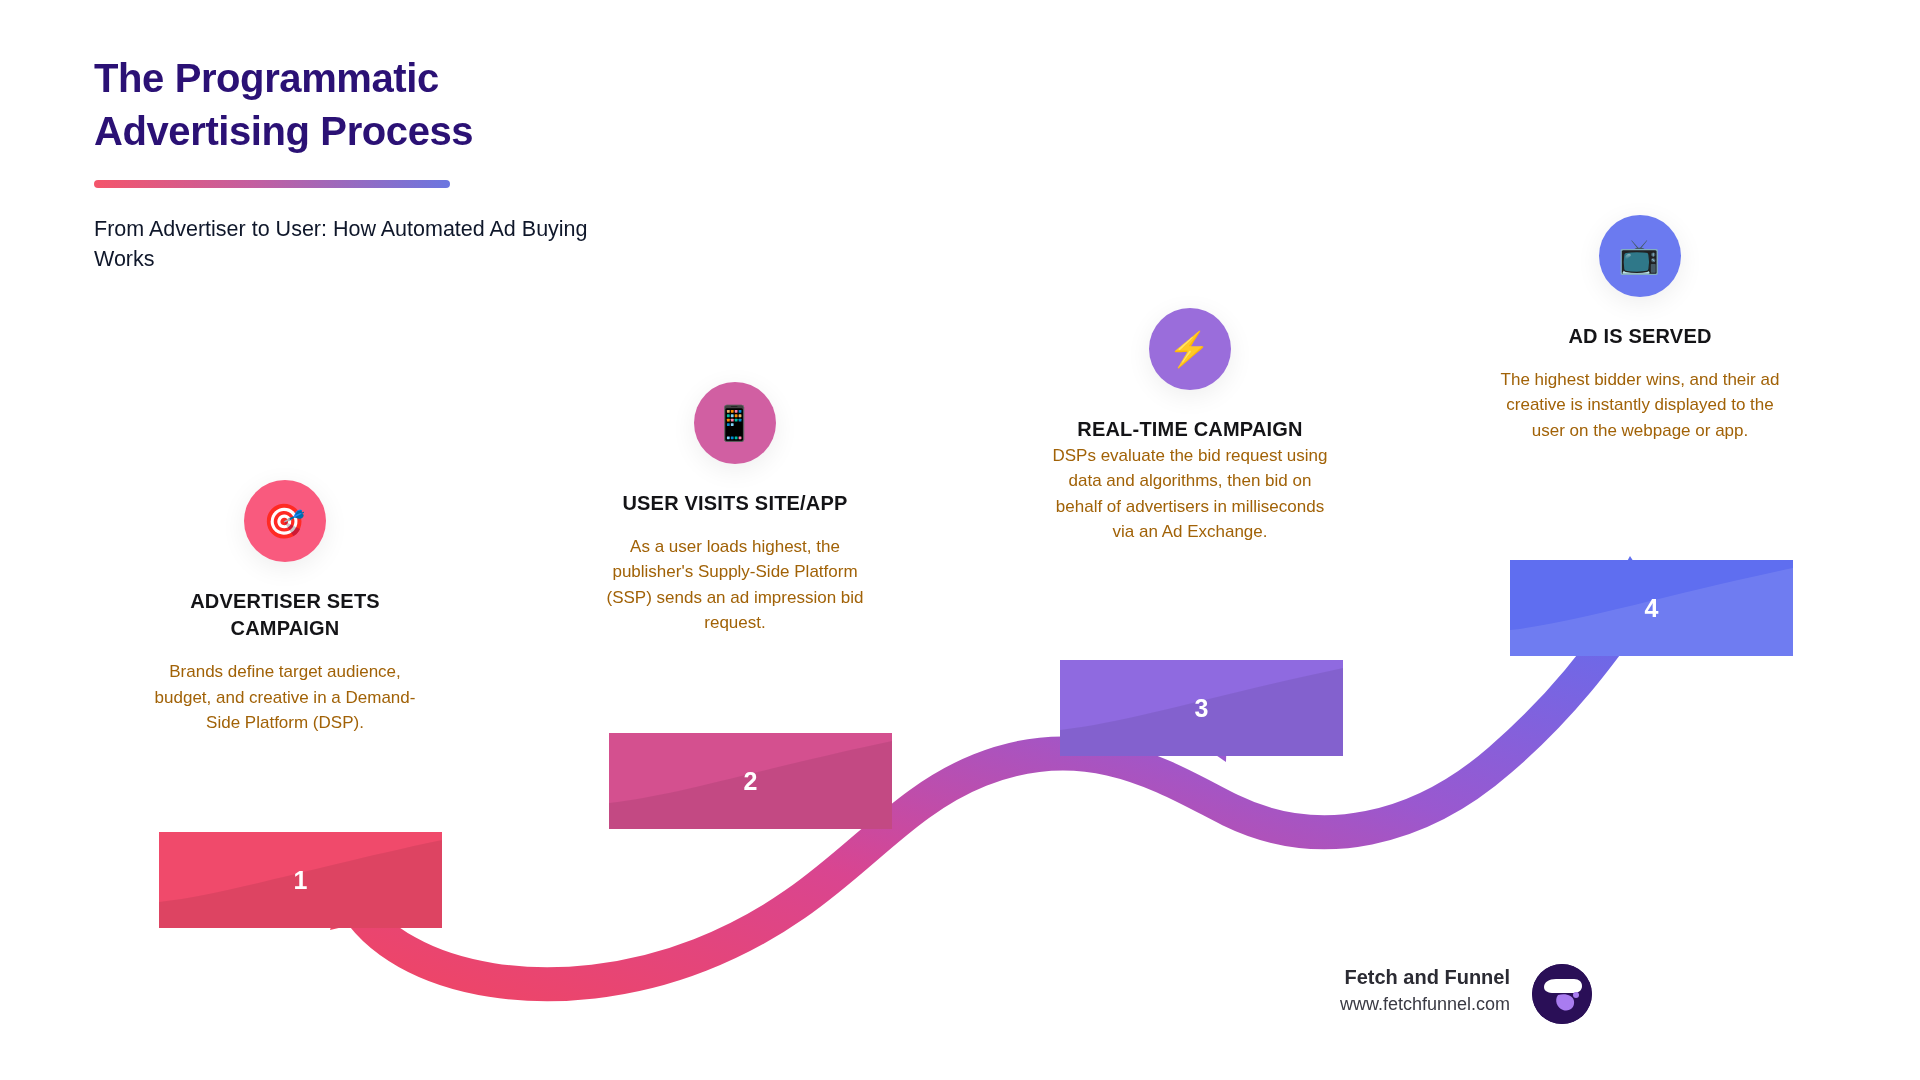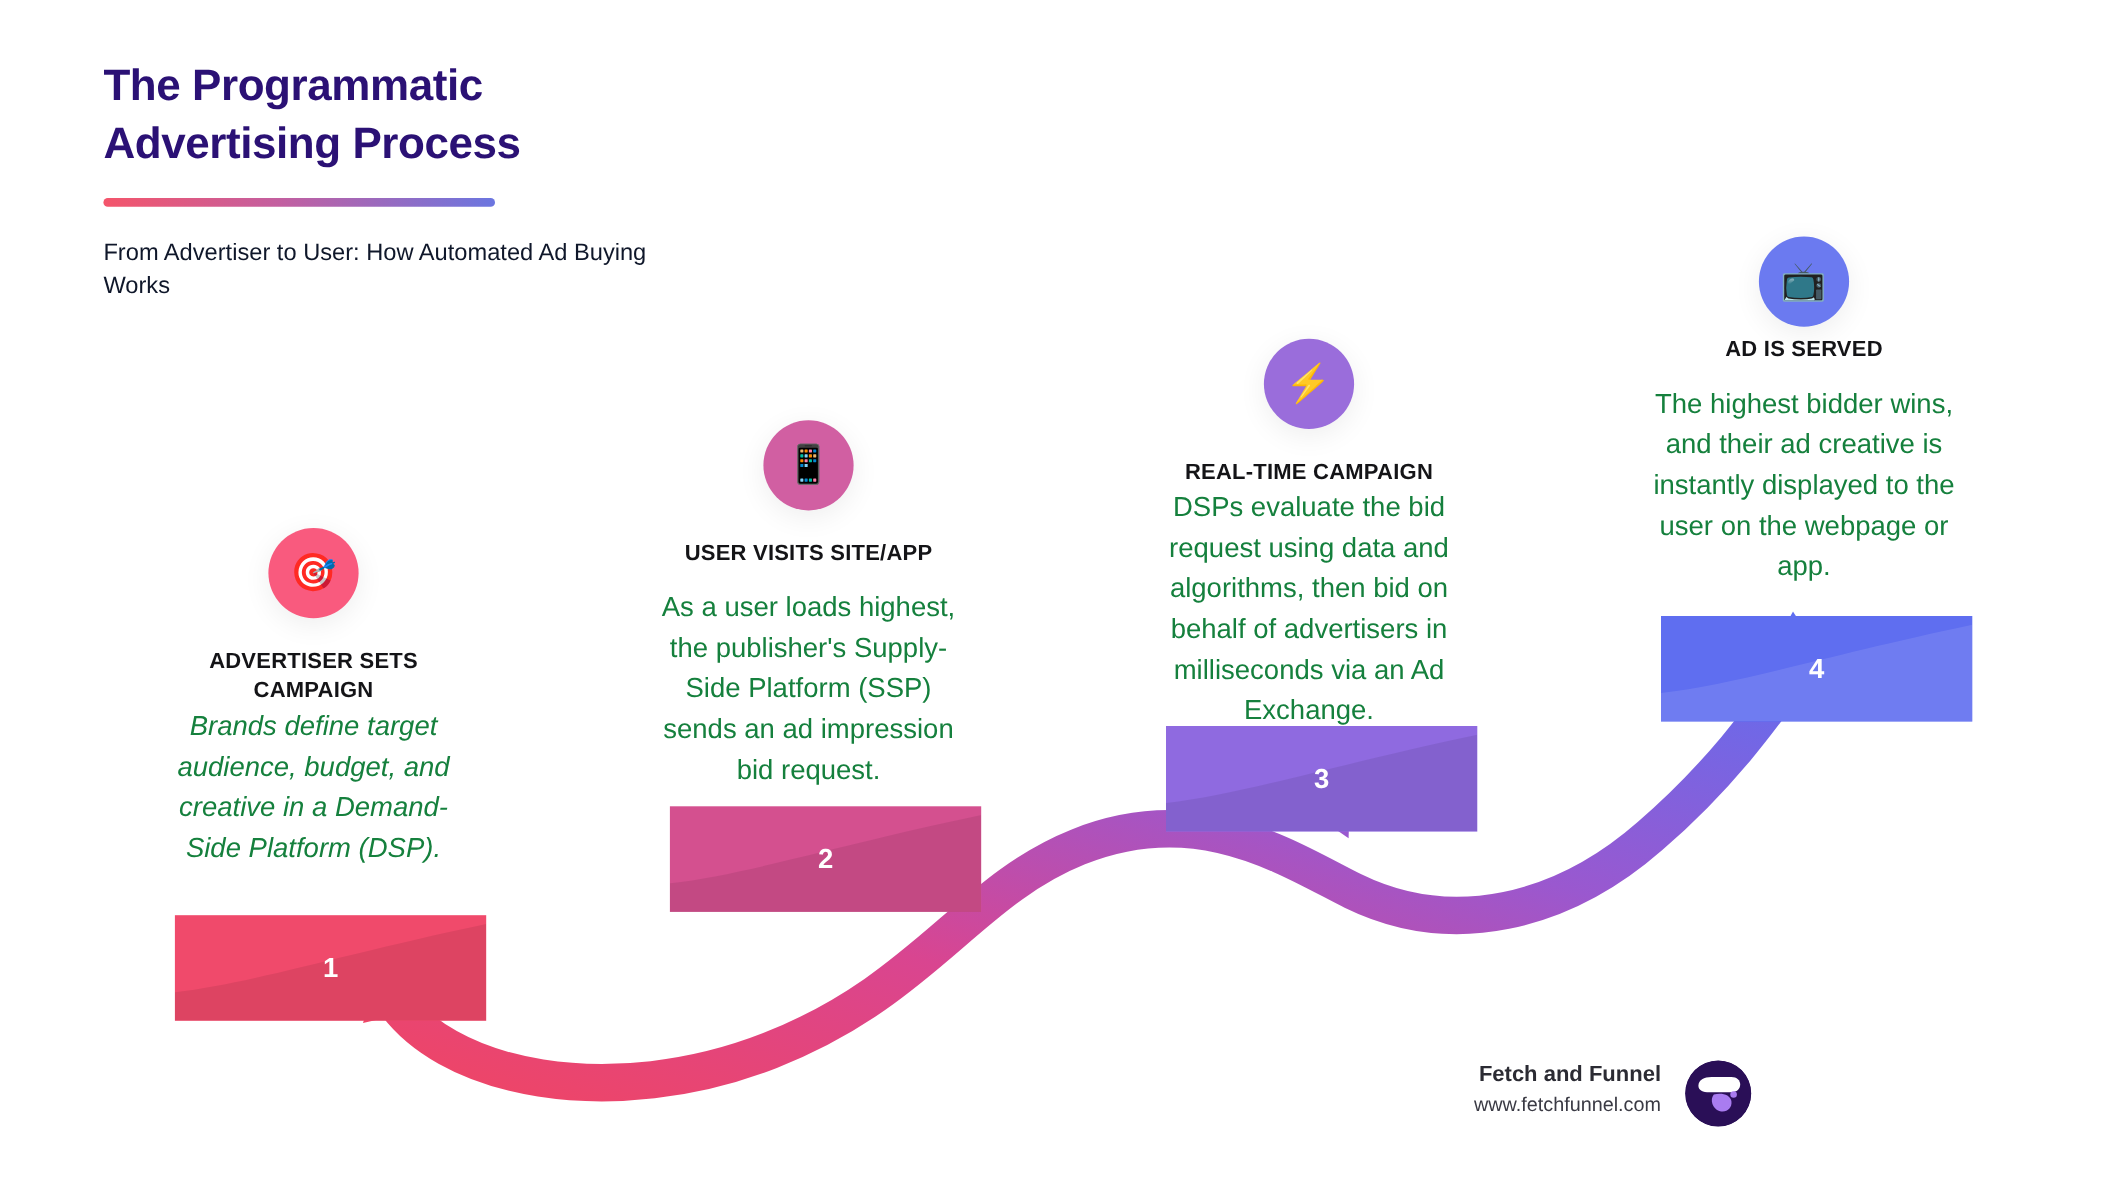--- a/index.html
+++ b/index.html
@@ -38,21 +38,21 @@
     display: flex; align-items: center; justify-content: center;
     margin: 0 auto;
     box-shadow: 0 6px 26px rgba(0,0,0,0.07);
   }
   .bubble .glyph { line-height: 1; }
   .step-title {
     font-size: 20px; font-weight: 700; color: #141417;
     letter-spacing: 0.2px; line-height: 1.36;
   }
   .step-desc {
-    font-size: 25px; line-height: 1.48; color: #15803d; font-weight: 400;
+    font-size: 17px; line-height: 1.48; color: #a16207; font-weight: 400;
   }
   .step-bar {
     position: relative; overflow: hidden; margin: 0 auto;
     display: flex; align-items: center; justify-content: center;
   }
   .step-bar .num {
     position: relative; z-index: 3;
     color: #ffffff; font-size: 25px; font-weight: 600;
   }
   .step-bar .wave {
@@ -104,21 +104,21 @@
     <path d="M 1162 718 L 1226 762 L 1228 688 Z" fill="#9a58cf"></path>
 
     <path d="M 1630 556 L 1672 622 L 1596 618 Z" fill="#5f6ef0"></path>
   </svg>
 
   <div class="step" style="left:140px; top:480px; width:290px;">
     <div class="bubble" style="width:82px; height:82px; background:#f95a7e;">
       <span class="glyph" style="font-size:34px;">🎯</span>
     </div>
     <div class="step-title" style="margin-top:26px; padding:0 18px;">ADVERTISER SETS CAMPAIGN</div>
-    <div class="step-desc" style="padding:0 14px;font-style:italic;">Brands define target audience, budget, and creative in a Demand-Side Platform (DSP).</div>
+    <div class="step-desc" style="margin-top:17px; padding:0 14px;">Brands define target audience, budget, and creative in a Demand-Side Platform (DSP).</div>
   </div>
   <div class="step-bar" style="position:absolute; left:159px; top:832px; width:283px; height:96px; background:#f04a6b;">
     <svg class="wave" viewBox="0 0 283 96" preserveAspectRatio="none">
       <path d="M0 70 C 70 62, 150 36, 283 8 L283 96 L0 96 Z" fill="rgba(0,0,0,0.08)"></path>
     </svg>
     <span class="num">1</span>
   </div>
 
   <div class="step" style="left:590px; top:382px; width:290px;">
     <div class="bubble" style="width:82px; height:82px; background:#d15fa2;">
@@ -145,21 +145,21 @@
     <svg class="wave" viewBox="0 0 283 96" preserveAspectRatio="none">
       <path d="M0 70 C 70 62, 150 36, 283 8 L283 96 L0 96 Z" fill="rgba(0,0,0,0.08)"></path>
     </svg>
     <span class="num">3</span>
   </div>
 
   <div class="step" style="left:1490px; top:215px; width:300px;">
     <div class="bubble" style="width:82px; height:82px; background:#6b7af0;">
       <span class="glyph" style="font-size:34px;">📺</span>
     </div>
-    <div class="step-title" style="margin-top:8px; padding:0 6px;">AD IS SERVED</div>
+    <div class="step-title" style="margin-top:26px; padding:0 6px;">AD IS SERVED</div>
     <div class="step-desc" style="margin-top:17px; padding:0 6px;">The highest bidder wins, and their ad creative is instantly displayed to the user on the webpage or app.</div>
   </div>
   <div class="step-bar" style="position:absolute; left:1510px; top:560px; width:283px; height:96px; background:#5f6ef0;">
     <svg class="wave" viewBox="0 0 283 96" preserveAspectRatio="none">
       <path d="M0 70 C 70 62, 150 36, 283 8 L283 96 L0 96 Z" fill="rgba(255,255,255,0.10)"></path>
     </svg>
     <span class="num">4</span>
   </div>
 
   <div class="footer">

